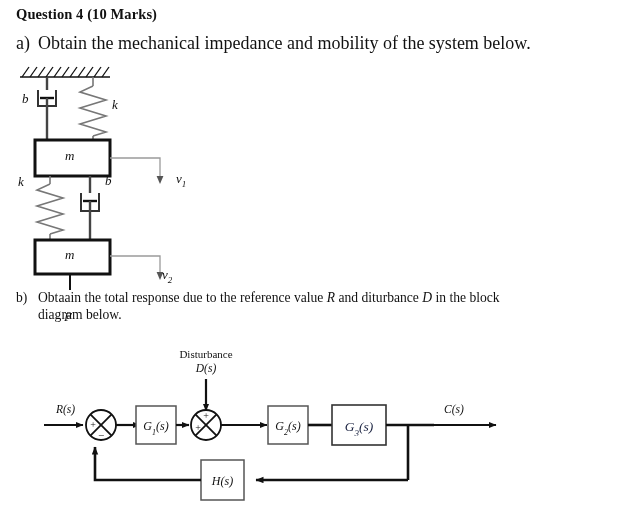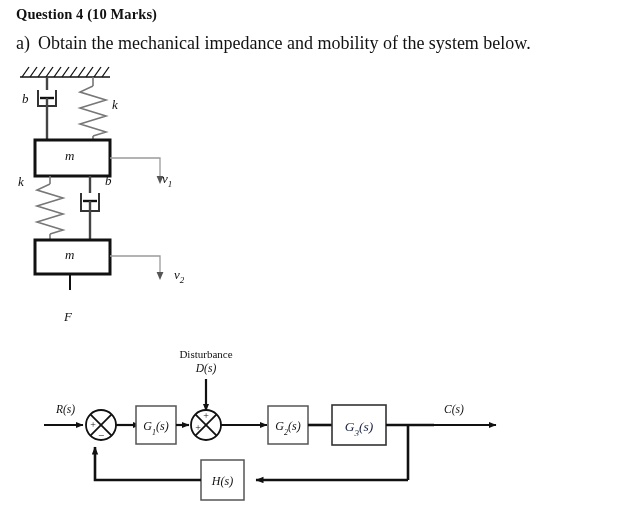--- a/index.html
+++ b/index.html
@@ -161,24 +161,28 @@
       </g>
     </svg>
 
     <span class="lbl" style="left:22px; top:31px;">b</span>
     <span class="lbl" style="left:112px; top:37px;">k</span>
     <span class="lbl" style="left:65px; top:88px;">m</span>
     <span class="lbl" style="left:18px; top:114px;">k</span>
     <span class="lbl" style="left:105px; top:113px;">b</span>
     <span class="lbl" style="left:65px; top:187px;">m</span>
     <span class="lbl" style="left:64px; top:249px;">F</span>
-    <span class="lbl small-sub" style="left:162px; top:111px;"><span>v</span><sub>1</sub></span>
-    <span class="lbl small-sub" style="left:174px; top:207px;"><span>v</span><sub>2</sub></span>
-  </div>
-
+    <span class="lbl small-sub" style="left:176px; top:111px;"><span>v</span><sub>1</sub></span>
+    <span class="lbl small-sub" style="left:162px; top:207px;"><span>v</span><sub>2</sub></span>
+  </div>
+
+  <div class="part-b">
+    <span class="marker">b)</span><span class="body">Obtaain the total response due to the reference value </span><span class="it">R</span><span> and diturbance </span><span class="it">D</span><span> in the block</span>
+    <span class="ind">diagram below.</span>
+  </div>
 
   <div class="bd">
     <svg width="500" height="180" viewBox="0 0 500 180" xmlns="http://www.w3.org/2000/svg" font-family="Liberation Serif, DejaVu Serif, serif">
 
       <defs>
         <marker id="ah" markerWidth="9" markerHeight="9" refX="7.5" refY="3.2" orient="auto" markerUnits="userSpaceOnUse">
           <path d="M0,0 L8,3.2 L0,6.4 z" fill="#111111"></path>
         </marker>
       </defs>
 

